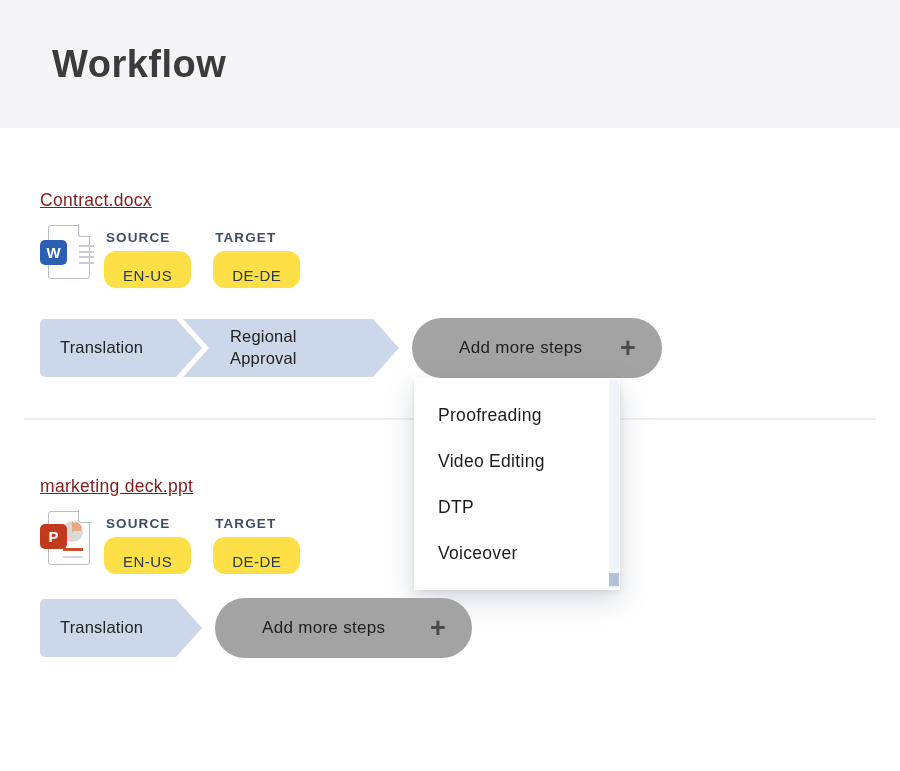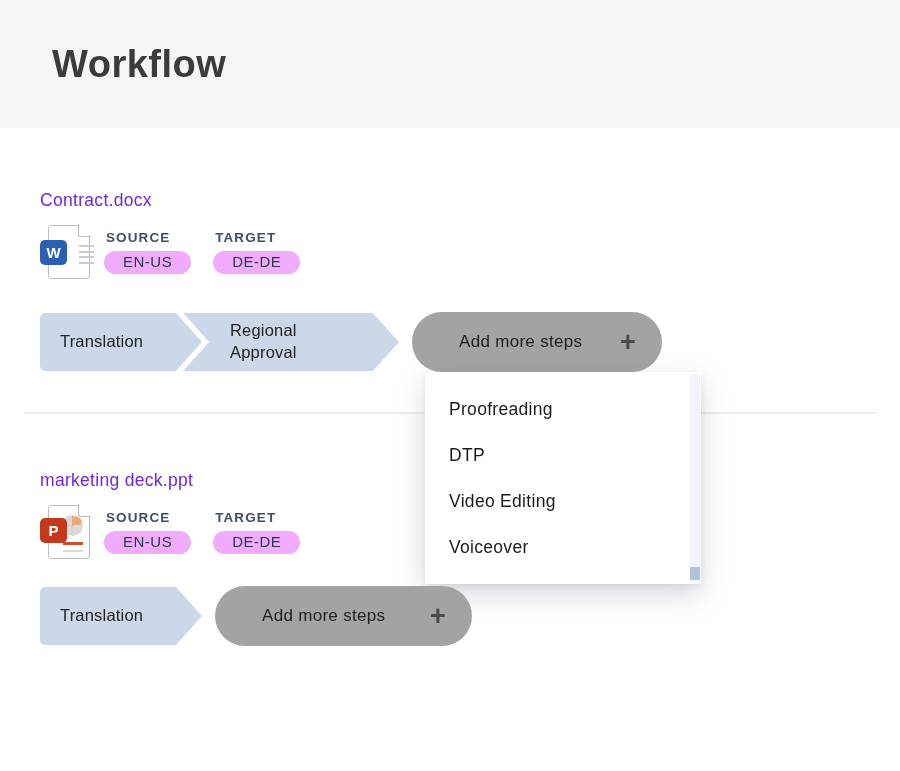--- a/index.html
+++ b/index.html
@@ -7,21 +7,21 @@
   body { font-family:"Liberation Sans","DejaVu Sans",sans-serif; color:#333; }
   .screen { position:relative; width:900px; height:771px; background:#ffffff; overflow:hidden; }
 
   
   .header { height:128px; background:#f5f5f7; display:flex; align-items:center; }
   .header h1 { font-size:38px; font-weight:bold; color:#3b3b3d; letter-spacing:.5px; padding-left:52px; }
 
   
   .main { padding:0 24px 0 40px; }
 
-  .file-name { margin-top:62px; font-size:17.5px; color:#6d28d9; letter-spacing:.3px; }
+  .file-name { margin-top:62px; font-size:17.5px; color:#7f1d1d; letter-spacing:.3px;text-decoration:underline; }
   .file-name.second { margin-top:56px; }
 
   .meta { display:flex; margin-top:13px; align-items:flex-start; }
 
   
   .file-icon { position:relative; width:56px; height:58px; flex:0 0 56px; }
   .page { position:absolute; left:8px; top:1px; width:42px; height:54px; background:#fff;
           border:1.6px solid #b9bdc5; border-radius:3px; }
   .fold { position:absolute; top:-1.6px; right:-1.6px; width:13px; height:13px;
           background:#fff; border-left:1.6px solid #b9bdc5; border-bottom:1.6px solid #b9bdc5;
@@ -37,22 +37,22 @@
   .pie { position:absolute; right:6px; top:9px; width:21px; height:21px; border-radius:50%;
          background:conic-gradient(#e9a87d 0 25%, #d9d9d9 25% 100%); z-index:1; }
   .pie::before { content:""; position:absolute; inset:0; border-radius:50%;
          border:1px solid #fff; clip-path:polygon(50% 50%, 50% -10%, 110% 50%); }
   .redline  { position:absolute; left:14px; right:6px; top:36px; height:3px; background:#c8502e; }
   .grayline { position:absolute; left:14px; right:6px; top:44px; height:2px; background:#d7d9dd; }
 
   .lang-group { margin-left:8px; }
   .lang-group + .lang-group { margin-left:22px; }
   .lang-label { font-size:13.5px; letter-spacing:1.1px; color:#3e4e66; font-weight:bold; margin:6px 0 6px 2px; }
-  .lang-pill  { display:inline-block; background:#f0abfc; color:#28384f; font-size:15px;
-                padding:2px 19px 4px; border-radius:12px; letter-spacing:.5px; }
+  .lang-pill  { display:inline-block; background:#fde047; color:#28384f; font-size:15px;
+                padding:16px 19px 4px; border-radius:12px; letter-spacing:.5px; }
 
   
   .flow-row { display:flex; align-items:center; margin-top:30px; position:relative; }
   .flow-row.second { margin-top:24px; }
   .chev { height:58px; background:#ccd8e9; display:flex; align-items:center;
           font-size:16.5px; color:#222; line-height:1.32; letter-spacing:.2px; cursor:pointer;
           clip-path:polygon(0 0, calc(100% - 26px) 0, 100% 50%, calc(100% - 26px) 100%, 0 100%);
           border-top-left-radius:5px; border-bottom-left-radius:5px; }
   .chev.notched { clip-path:polygon(0 0, calc(100% - 26px) 0, 100% 50%, calc(100% - 26px) 100%, 0 100%, 26px 50%);
           margin-left:-19px; border-radius:0; }
@@ -62,21 +62,21 @@
 
   .add-wrap { position:relative; margin-left:13px; z-index:5; }
   .add-btn { width:250px; height:60px; background:#a3a3a3; border:none; border-radius:30px;
              display:flex; align-items:center; justify-content:space-between;
              padding:0 26px 0 47px; cursor:pointer;
              font-family:inherit; font-size:17px; color:#1f1f1f; letter-spacing:.3px; }
   .add-btn .plus { font-size:27px; font-weight:bold; color:#4a4a4a; line-height:1; }
   .add-btn.narrow { width:257px; }
 
   
-  .dropdown { position:absolute; top:100%; left:13px; width:276px; background:#fff;
+  .dropdown { position:absolute; top:100%; left:2px; width:206px; background:#fff;
               padding:14px 0 14px; box-shadow:0 10px 26px rgba(105,115,135,.28), 0 2px 6px rgba(0,0,0,.07); }
   .dd-item { height:46px; display:flex; align-items:center; padding-left:24px;
              font-size:17.5px; color:#1b1b1b; letter-spacing:.3px; cursor:pointer; }
   .dd-scroll { position:absolute; top:2px; bottom:2px; right:1px; width:10px; background:#f1f4fb; }
   .dd-thumb  { position:absolute; bottom:2px; left:0; width:10px; height:13px; background:#b4c2d9; }
 
   .divider { height:2px; background:#ededee; margin:40px 0 0 -16px; }
 </style>
 </head>
 <body>
@@ -118,22 +118,22 @@
       <div class="chev c1">Translation</div>
       <div class="chev notched c3">Regional Approval</div>
 
       <div class="add-wrap">
         <button class="add-btn">
           <span>Add more steps</span>
           <span class="plus">+</span>
         </button>
         <div class="dropdown">
           <div class="dd-item">Proofreading</div>
+          <div class="dd-item">Video Editing</div>
           <div class="dd-item">DTP</div>
-          <div class="dd-item">Video Editing</div>
           <div class="dd-item">Voiceover</div>
           <div class="dd-scroll">
             <div class="dd-thumb"></div>
           </div>
         </div>
       </div>
     </div>
 
     <div class="divider"></div>
 

